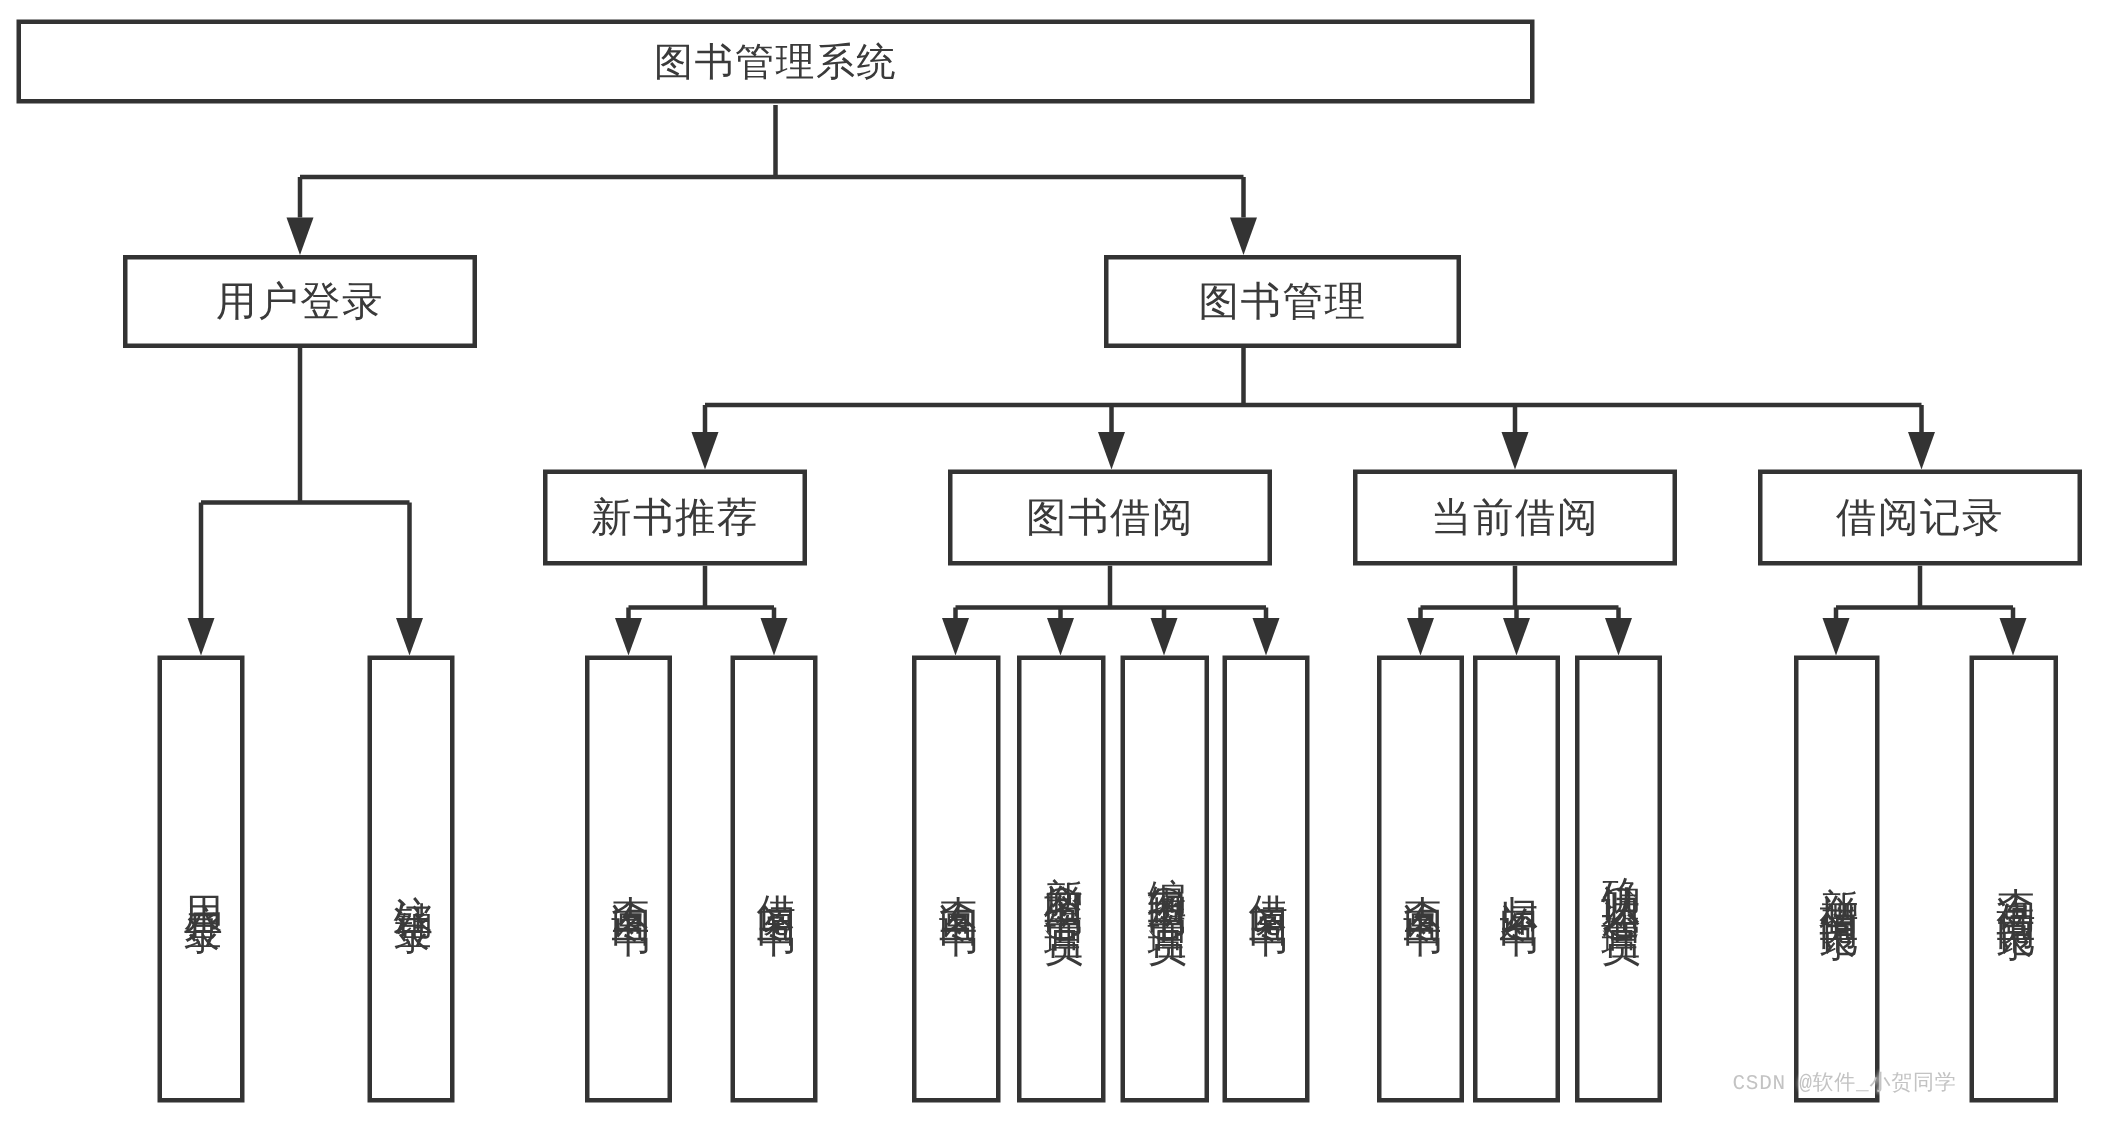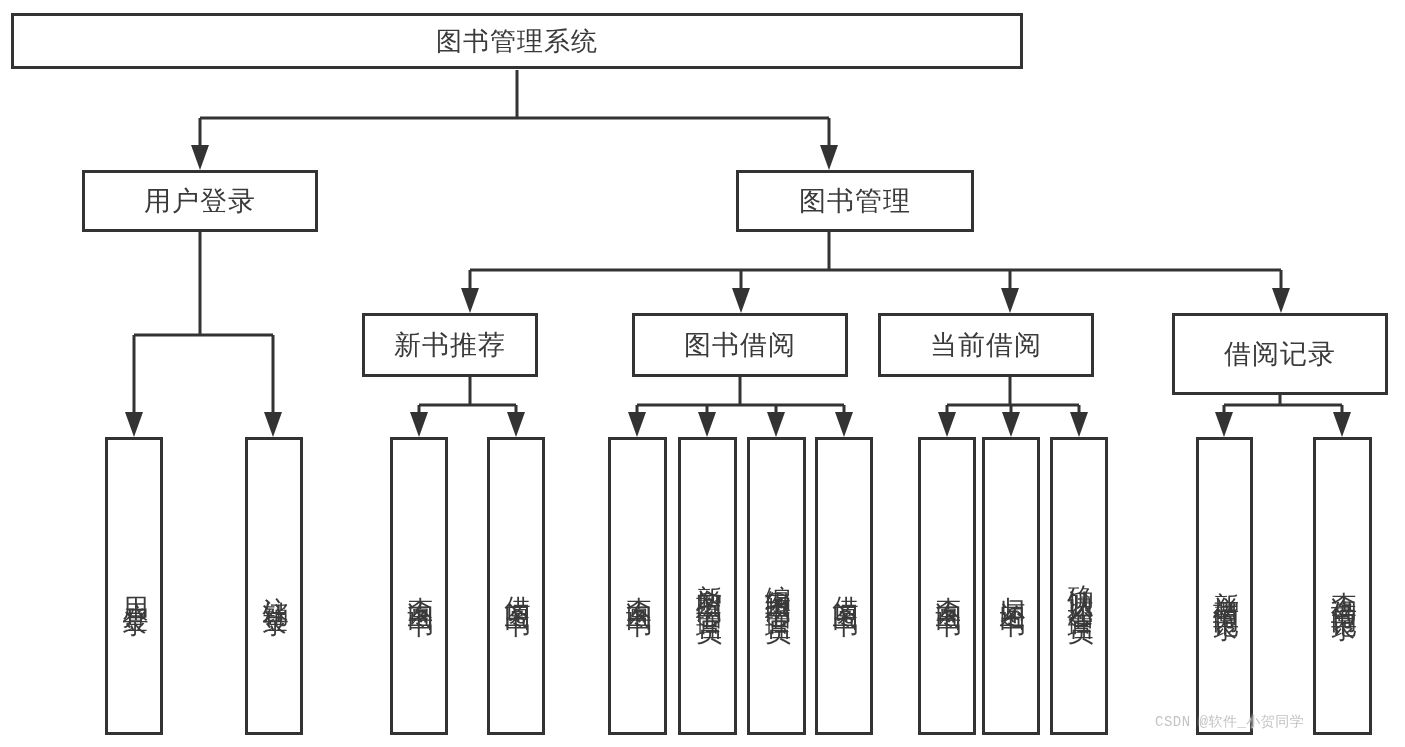--- a/index.html
+++ b/index.html
@@ -68,24 +68,24 @@
   <div class="node h" style="left:736px;top:170px;width:238px;height:62px">
     <span>图书管理</span>
   </div>
 
   <div class="node h" style="left:362px;top:313px;width:176px;height:64px">
     <span>新书推荐</span>
   </div>
   <div class="node h" style="left:632px;top:313px;width:216px;height:64px">
     <span>图书借阅</span>
   </div>
-  <div class="node h" style="left:878px;top:313px;width:216px;height:64px">
+  <div class="node h" style="left:902px;top:313px;width:216px;height:64px">
     <span>当前借阅</span>
   </div>
-  <div class="node h" style="left:1172px;top:313px;width:216px;height:82px">
+  <div class="node h" style="left:1172px;top:313px;width:216px;height:64px">
     <span>借阅记录</span>
   </div>
 
   <div class="node v" style="left:105px;top:437px;width:58px;height:298px">
     <span>用户登录</span>
   </div>
   <div class="node v" style="left:245px;top:437px;width:58px;height:298px">
     <span>注销登录</span>
   </div>
 

